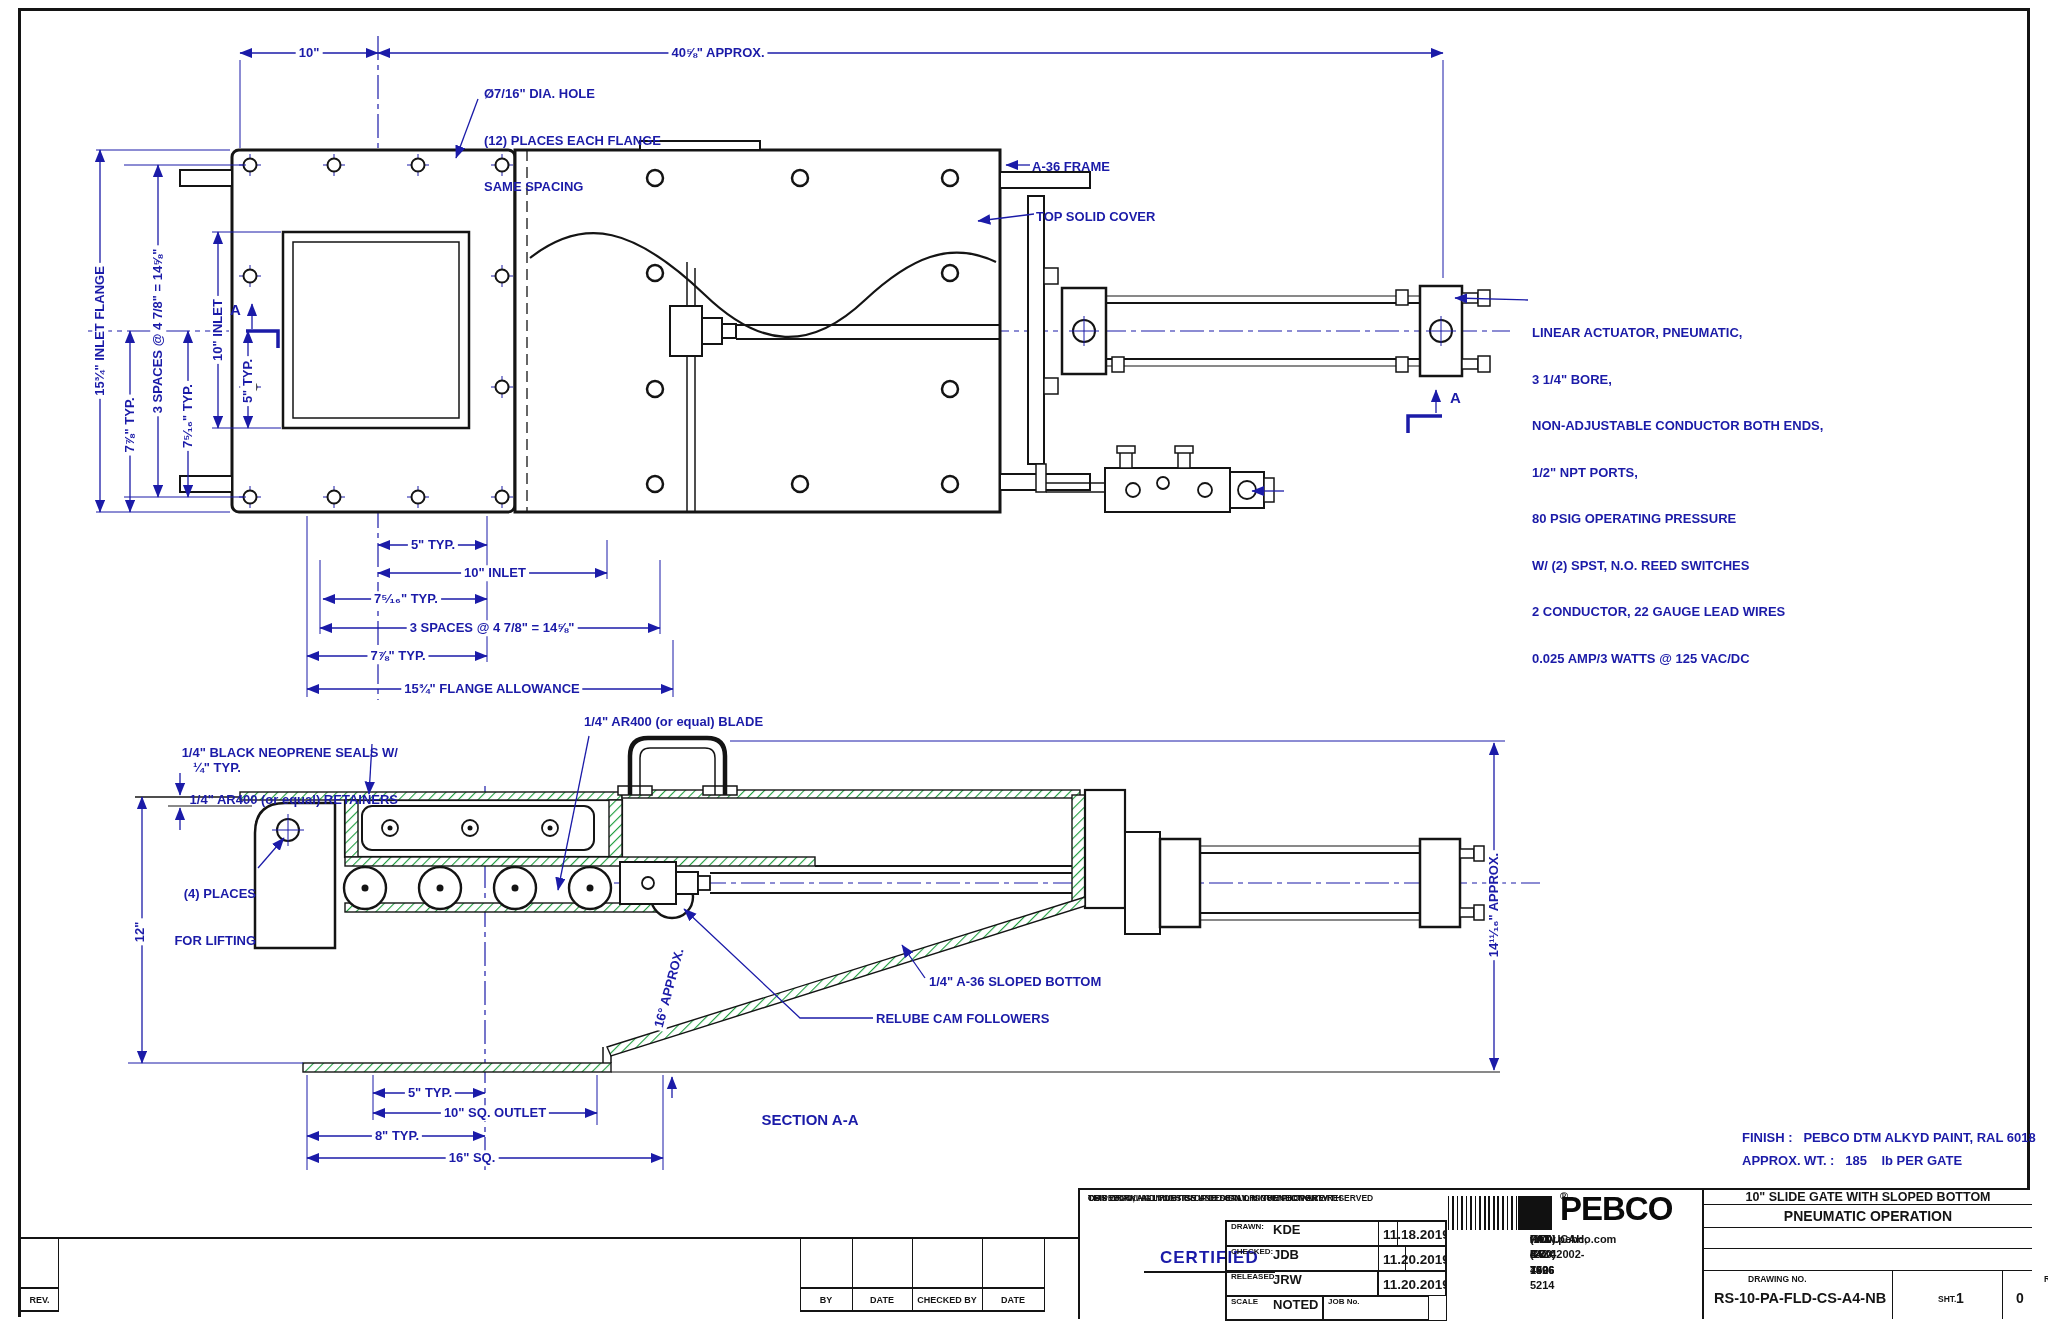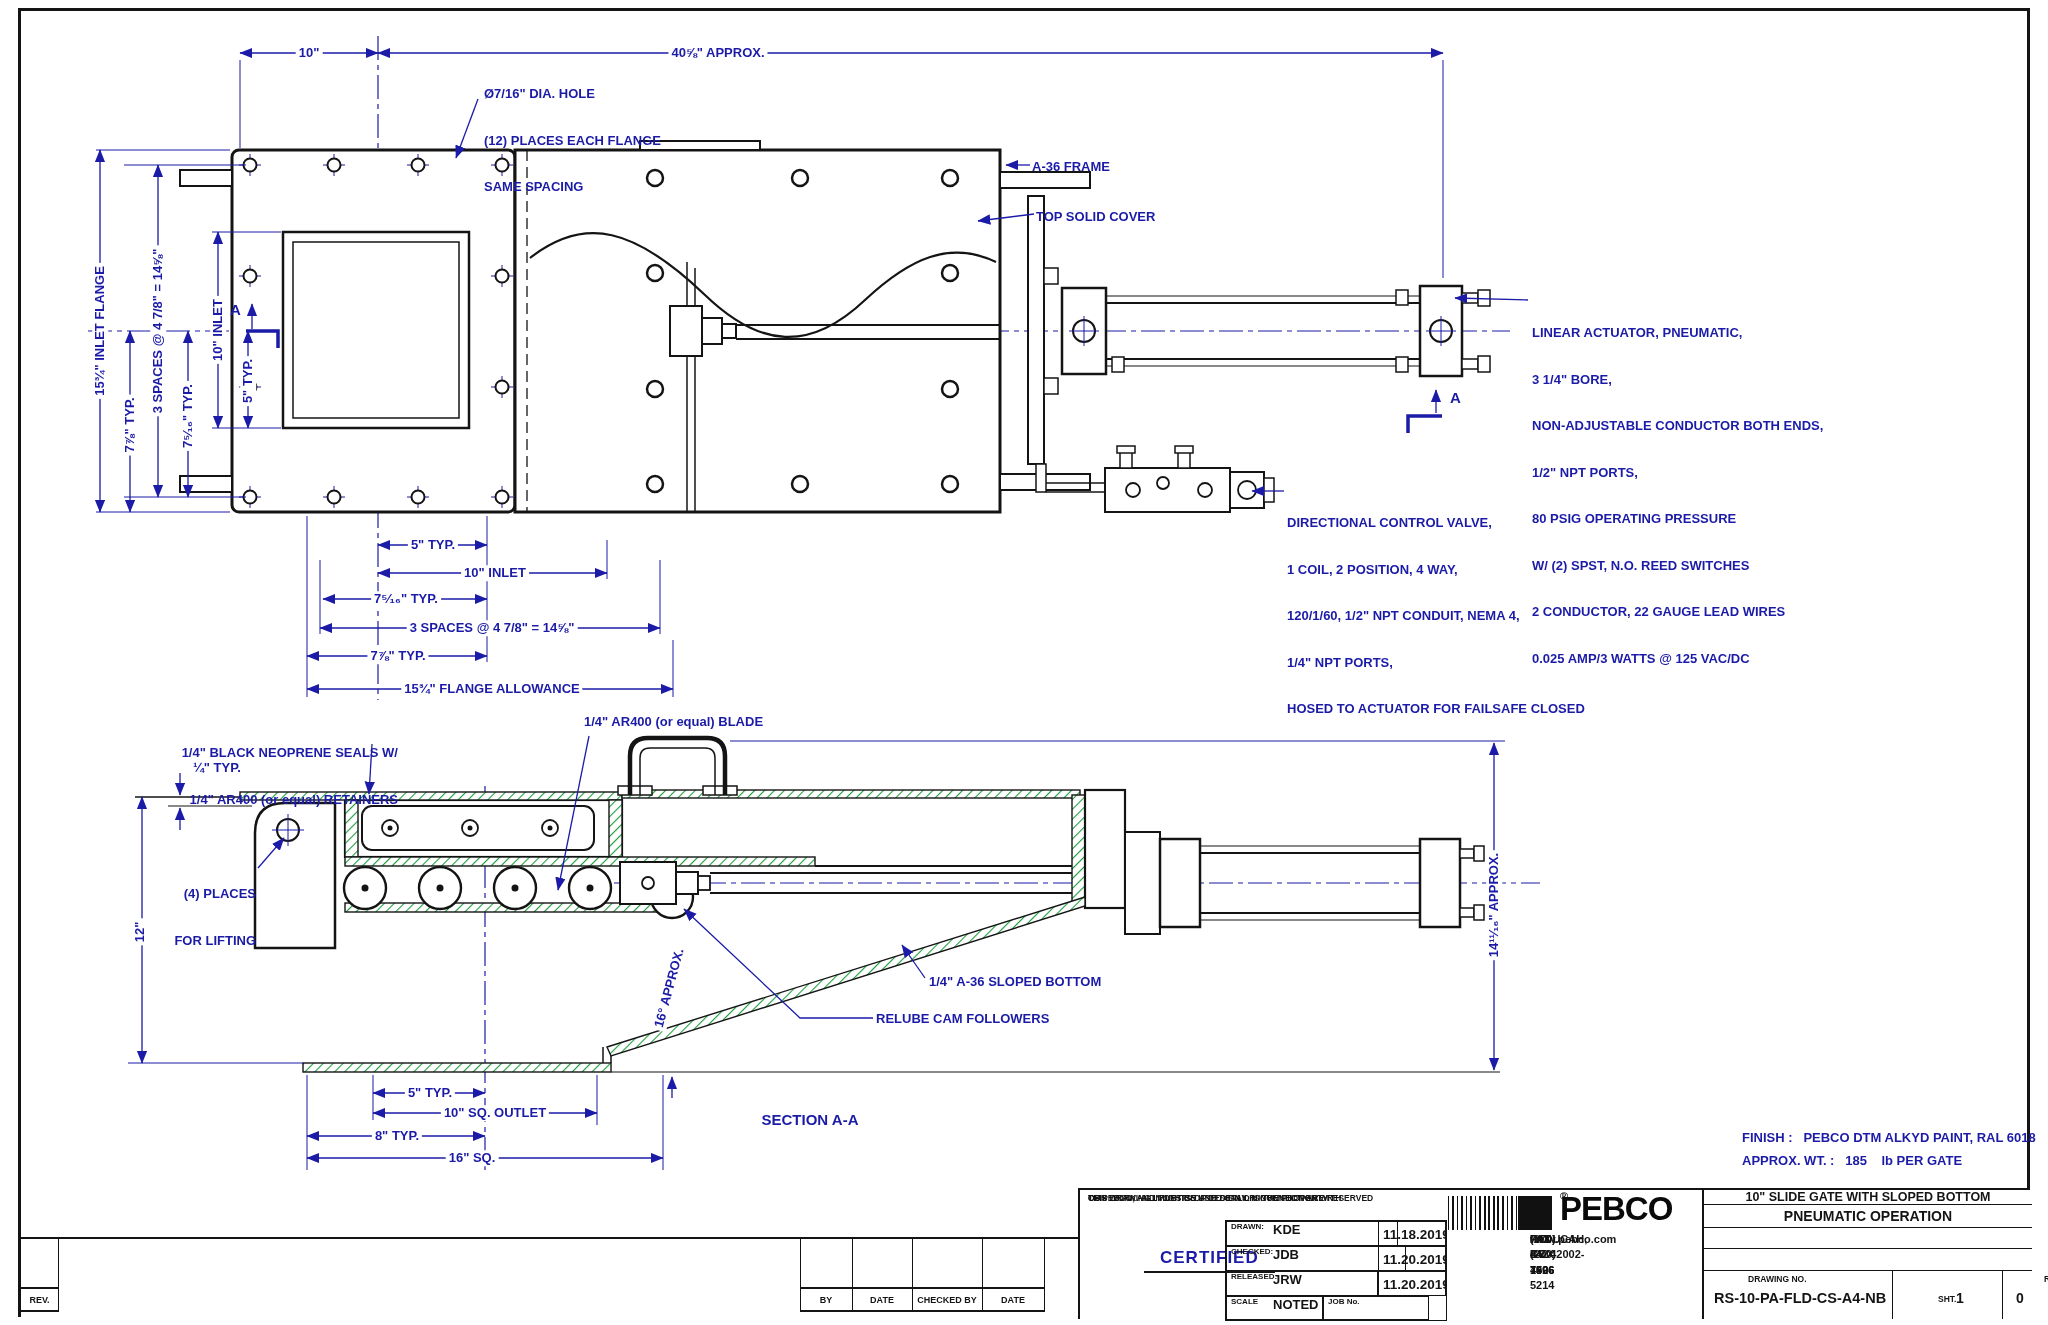--- a/index.html
+++ b/index.html
@@ -324,27 +324,20 @@
 <div class="lbl" style="left:1036px;top:209px">TOP SOLID COVER</div>
 <div class="lbl note" style="left:1532px;top:294px">
   <div>LINEAR ACTUATOR, PNEUMATIC,</div>
   <div>3 1/4" BORE,</div>
   <div>NON-ADJUSTABLE CONDUCTOR BOTH ENDS,</div>
   <div>1/2" NPT PORTS,</div>
   <div>80 PSIG OPERATING PRESSURE</div>
   <div>W/ (2) SPST, N.O. REED SWITCHES</div>
   <div>2 CONDUCTOR, 22 GAUGE LEAD WIRES</div>
   <div>0.025 AMP/3 WATTS @ 125 VAC/DC</div>
-</div>
-<div class="lbl note" style="left:1287px;top:484px">
-  <div>DIRECTIONAL CONTROL VALVE,</div>
-  <div>1 COIL, 2 POSITION, 4 WAY,</div>
-  <div>120/1/60, 1/2" NPT CONDUIT, NEMA 4,</div>
-  <div>1/4" NPT PORTS,</div>
-  <div>HOSED TO ACTUATOR FOR FAILSAFE CLOSED</div>
 </div>
 <div class="lbl bg rot" style="left:100px;top:331px">15¾" INLET FLANGE</div>
 <div class="lbl bg rot" style="left:130px;top:425px">7⅞" TYP.</div>
 <div class="lbl bg rot" style="left:158px;top:331px">3 SPACES @ 4 7/8" = 14⅝"</div>
 <div class="lbl bg rot" style="left:188px;top:416px">7⁵⁄₁₆" TYP.</div>
 <div class="lbl bg rot" style="left:218px;top:330px">10" INLET</div>
 <div class="lbl bg rot" style="left:248px;top:381px">5" TYP.</div>
 <div class="lbl bg ctr" style="left:433px;top:545px">5" TYP.</div>
 <div class="lbl bg ctr" style="left:495px;top:573px">10" INLET</div>
 <div class="lbl bg ctr" style="left:406px;top:599px">7⁵⁄₁₆" TYP.</div>

